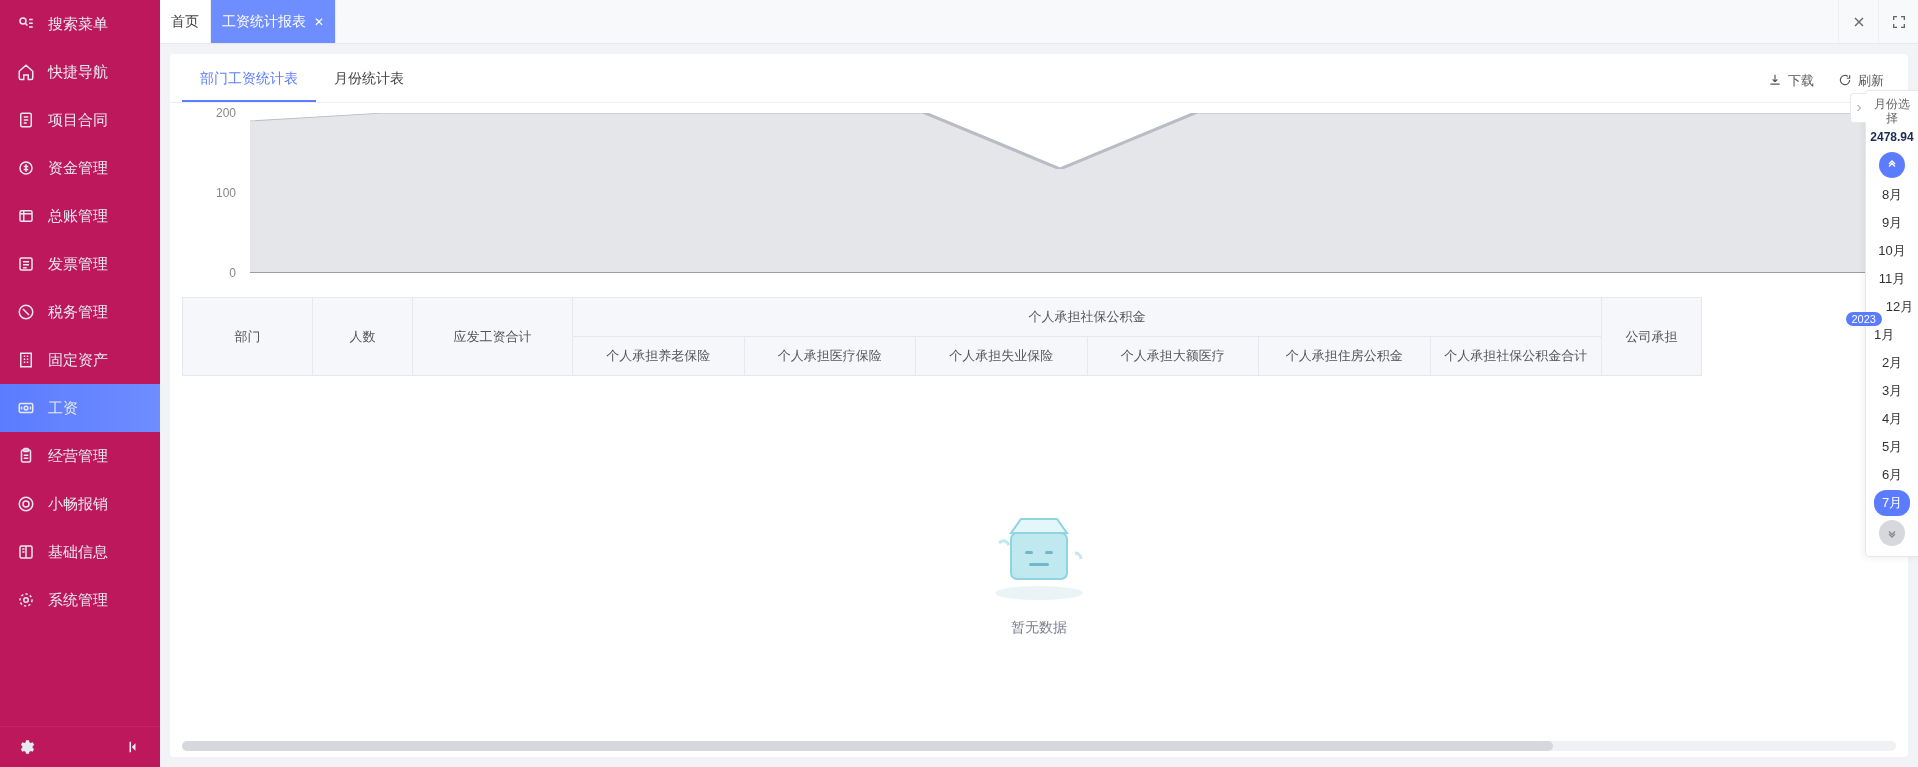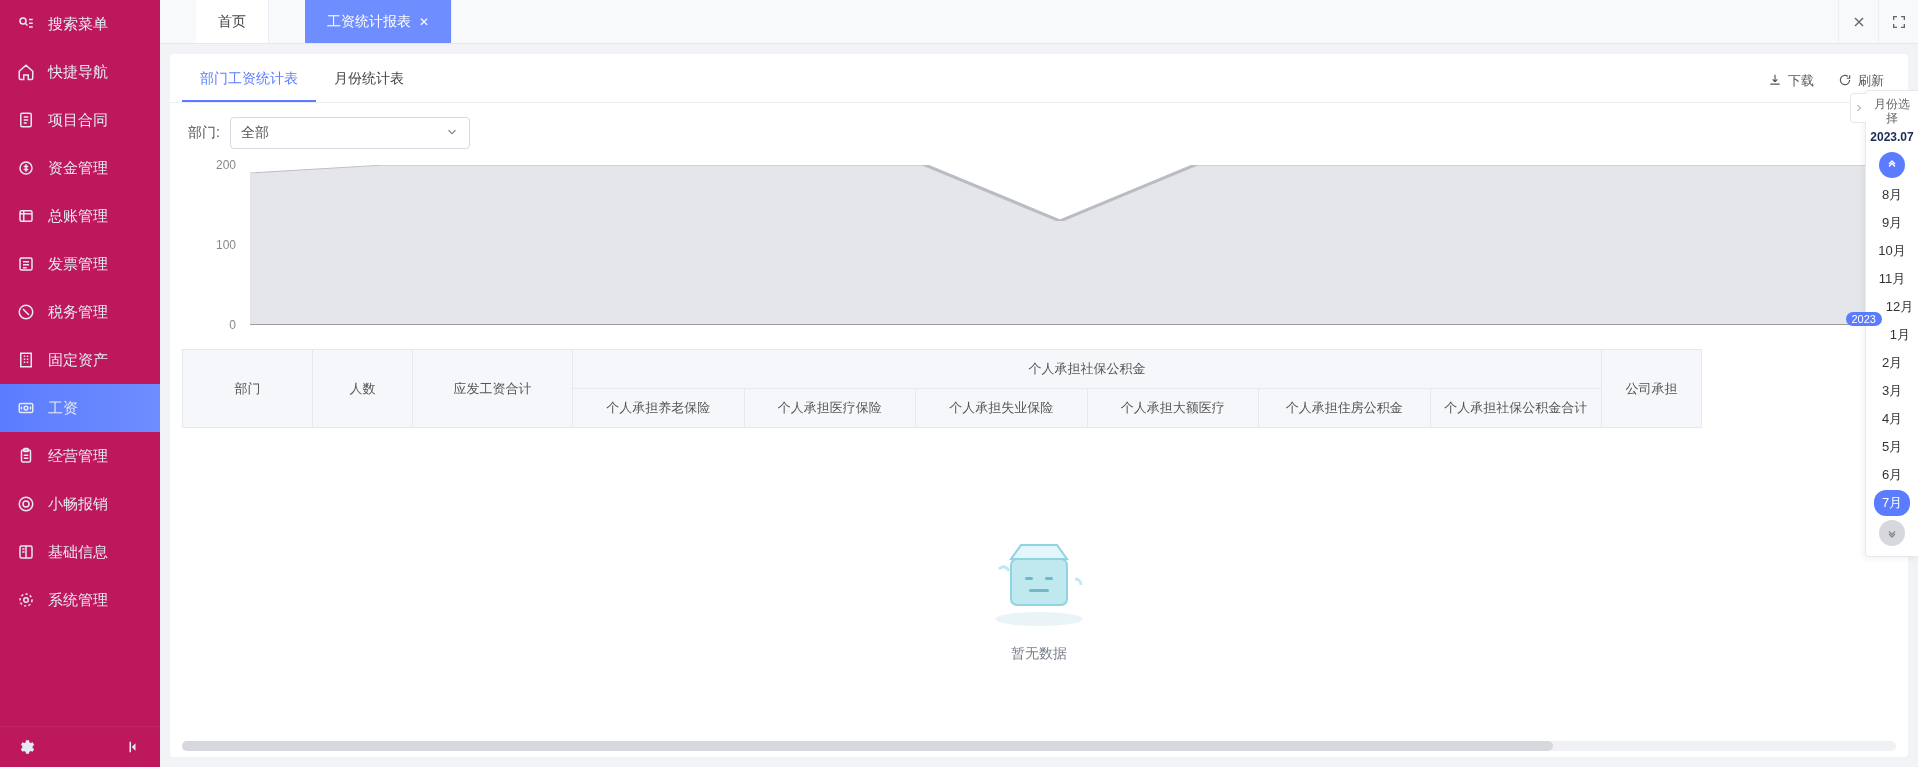--- a/index.html
+++ b/index.html
@@ -13,21 +13,21 @@
   .sb-item.active { background: linear-gradient(90deg,#5b7cff,#6e8dff); }
   .sb-icon { width: 20px; height: 20px; display: inline-flex; align-items: center; justify-content: center; }
   .sidebar-footer { display: flex; align-items: center; justify-content: space-between; padding: 10px 16px; border-top: 1px solid rgba(255,255,255,0.05); }
   .footer-icon { width: 20px; height: 20px; color: #e6e9f2; cursor: pointer; display:inline-flex; align-items:center; justify-content:center;}
 
   
   .main { flex: 1; display: flex; flex-direction: column; background: #f2f3f6; min-width: 0; position: relative; }
 
   
   .tabs-bar { display: flex; align-items: stretch; background: #f8f9fb; border-bottom: 1px solid #e6e8ee; height: 44px; }
-  .tab { display: flex; align-items: center; padding: 0 22px; font-size: 14px; cursor: pointer; color: #444; background: #fff; border-right: 1px solid #eceef3; margin-left: 36px; }
+  .tab { display: flex; align-items: center; padding: 0 11px; font-size: 14px; cursor: pointer; color: #444; background: #fff; border-right: 1px solid #eceef3; }
   .tab.active { background: #6e8dff; color: #fff; }
   .tab .close { margin-left: 8px; font-size: 12px; }
   .tabs-spacer { flex: 1; }
   .top-btn { width: 40px; display: flex; align-items: center; justify-content: center; color: #666; cursor: pointer; border-left: 1px solid #eceef3; }
 
   
   .content-wrap { flex: 1; padding: 10px; overflow: hidden; display: flex; }
   .card { flex: 1; background: #fff; border-radius: 4px; display: flex; flex-direction: column; min-width: 0; }
 
   
@@ -267,31 +267,20 @@
         <div class="head-action">
           <span>
             <svg viewBox="0 0 24 24" width="14" height="14" stroke="#555" stroke-width="2" fill="none">
                 <path d="M20 12a8 8 0 1 1-3-6.2M20 4v5h-5"></path>
               </svg>
           </span>
           <span>刷新</span>
         </div>
       </div>
 
-      <div class="filter-row">
-        <span class="filter-label">部门:</span>
-        <div class="select">
-          <span>全部</span>
-          <span class="chev">
-            <svg viewBox="0 0 24 24" width="14" height="14" stroke="currentColor" stroke-width="2" fill="none">
-                <path d="M6 9l6 6 6-6"></path>
-              </svg>
-          </span>
-        </div>
-      </div>
 
       <div class="chart-wrap">
         <div class="chart">
           <div class="y-ticks" id="y-ticks">
               <div class="y-tick" style="top: 166px;">0</div>
               <div class="y-tick" style="top: 86px;">100</div>
               <div class="y-tick" style="top: 6px;">200</div>
             </div>
           <div class="plot">
             <svg viewBox="0 0 100 100" preserveAspectRatio="none" id="chart-svg">
@@ -347,21 +336,21 @@
     </div>
   </div>
 
   <div class="month-panel">
     <div class="mp-handle">
       <svg viewBox="0 0 24 24" width="12" height="12" stroke="#888" stroke-width="2" fill="none">
           <path d="M9 6l6 6-6 6"></path>
         </svg>
     </div>
     <div class="mp-title">月份选择</div>
-    <div class="mp-current">2023.07</div>
+    <div class="mp-current">2478.94</div>
     <div class="mp-btn">
       <svg viewBox="0 0 24 24" width="12" height="12" stroke="#fff" stroke-width="2.5" fill="none">
           <path d="M6 15l6-6 6 6M6 10l6-6 6 6"></path>
         </svg>
     </div>
     <div class="mp-list" id="mp-list" style="position:relative;">
         <div style="position: relative; width: 100%; display: flex; justify-content: center;">
           <div class="mp-item">8月</div>
         </div>
         <div style="position: relative; width: 100%; display: flex; justify-content: center;">
@@ -370,21 +359,21 @@
         <div style="position: relative; width: 100%; display: flex; justify-content: center;">
           <div class="mp-item">10月</div>
         </div>
         <div style="position: relative; width: 100%; display: flex; justify-content: center;">
           <div class="mp-item">11月</div>
         </div>
         <div style="position: relative; width: 100%; display: flex; justify-content: center; margin-left: 15px;">
           <div class="mp-item">12月</div>
           <div class="year-badge" style="top: 18px;">2023</div>
         </div>
-        <div style="position: relative; width: 100%; display: flex; justify-content: flex-end;">
+        <div style="position: relative; width: 100%; display: flex; justify-content: flex-start;">
           <div class="mp-item">1月</div>
         </div>
         <div style="position: relative; width: 100%; display: flex; justify-content: center;">
           <div class="mp-item">2月</div>
         </div>
         <div style="position: relative; width: 100%; display: flex; justify-content: center;">
           <div class="mp-item">3月</div>
         </div>
         <div style="position: relative; width: 100%; display: flex; justify-content: center;">
           <div class="mp-item">4月</div>

